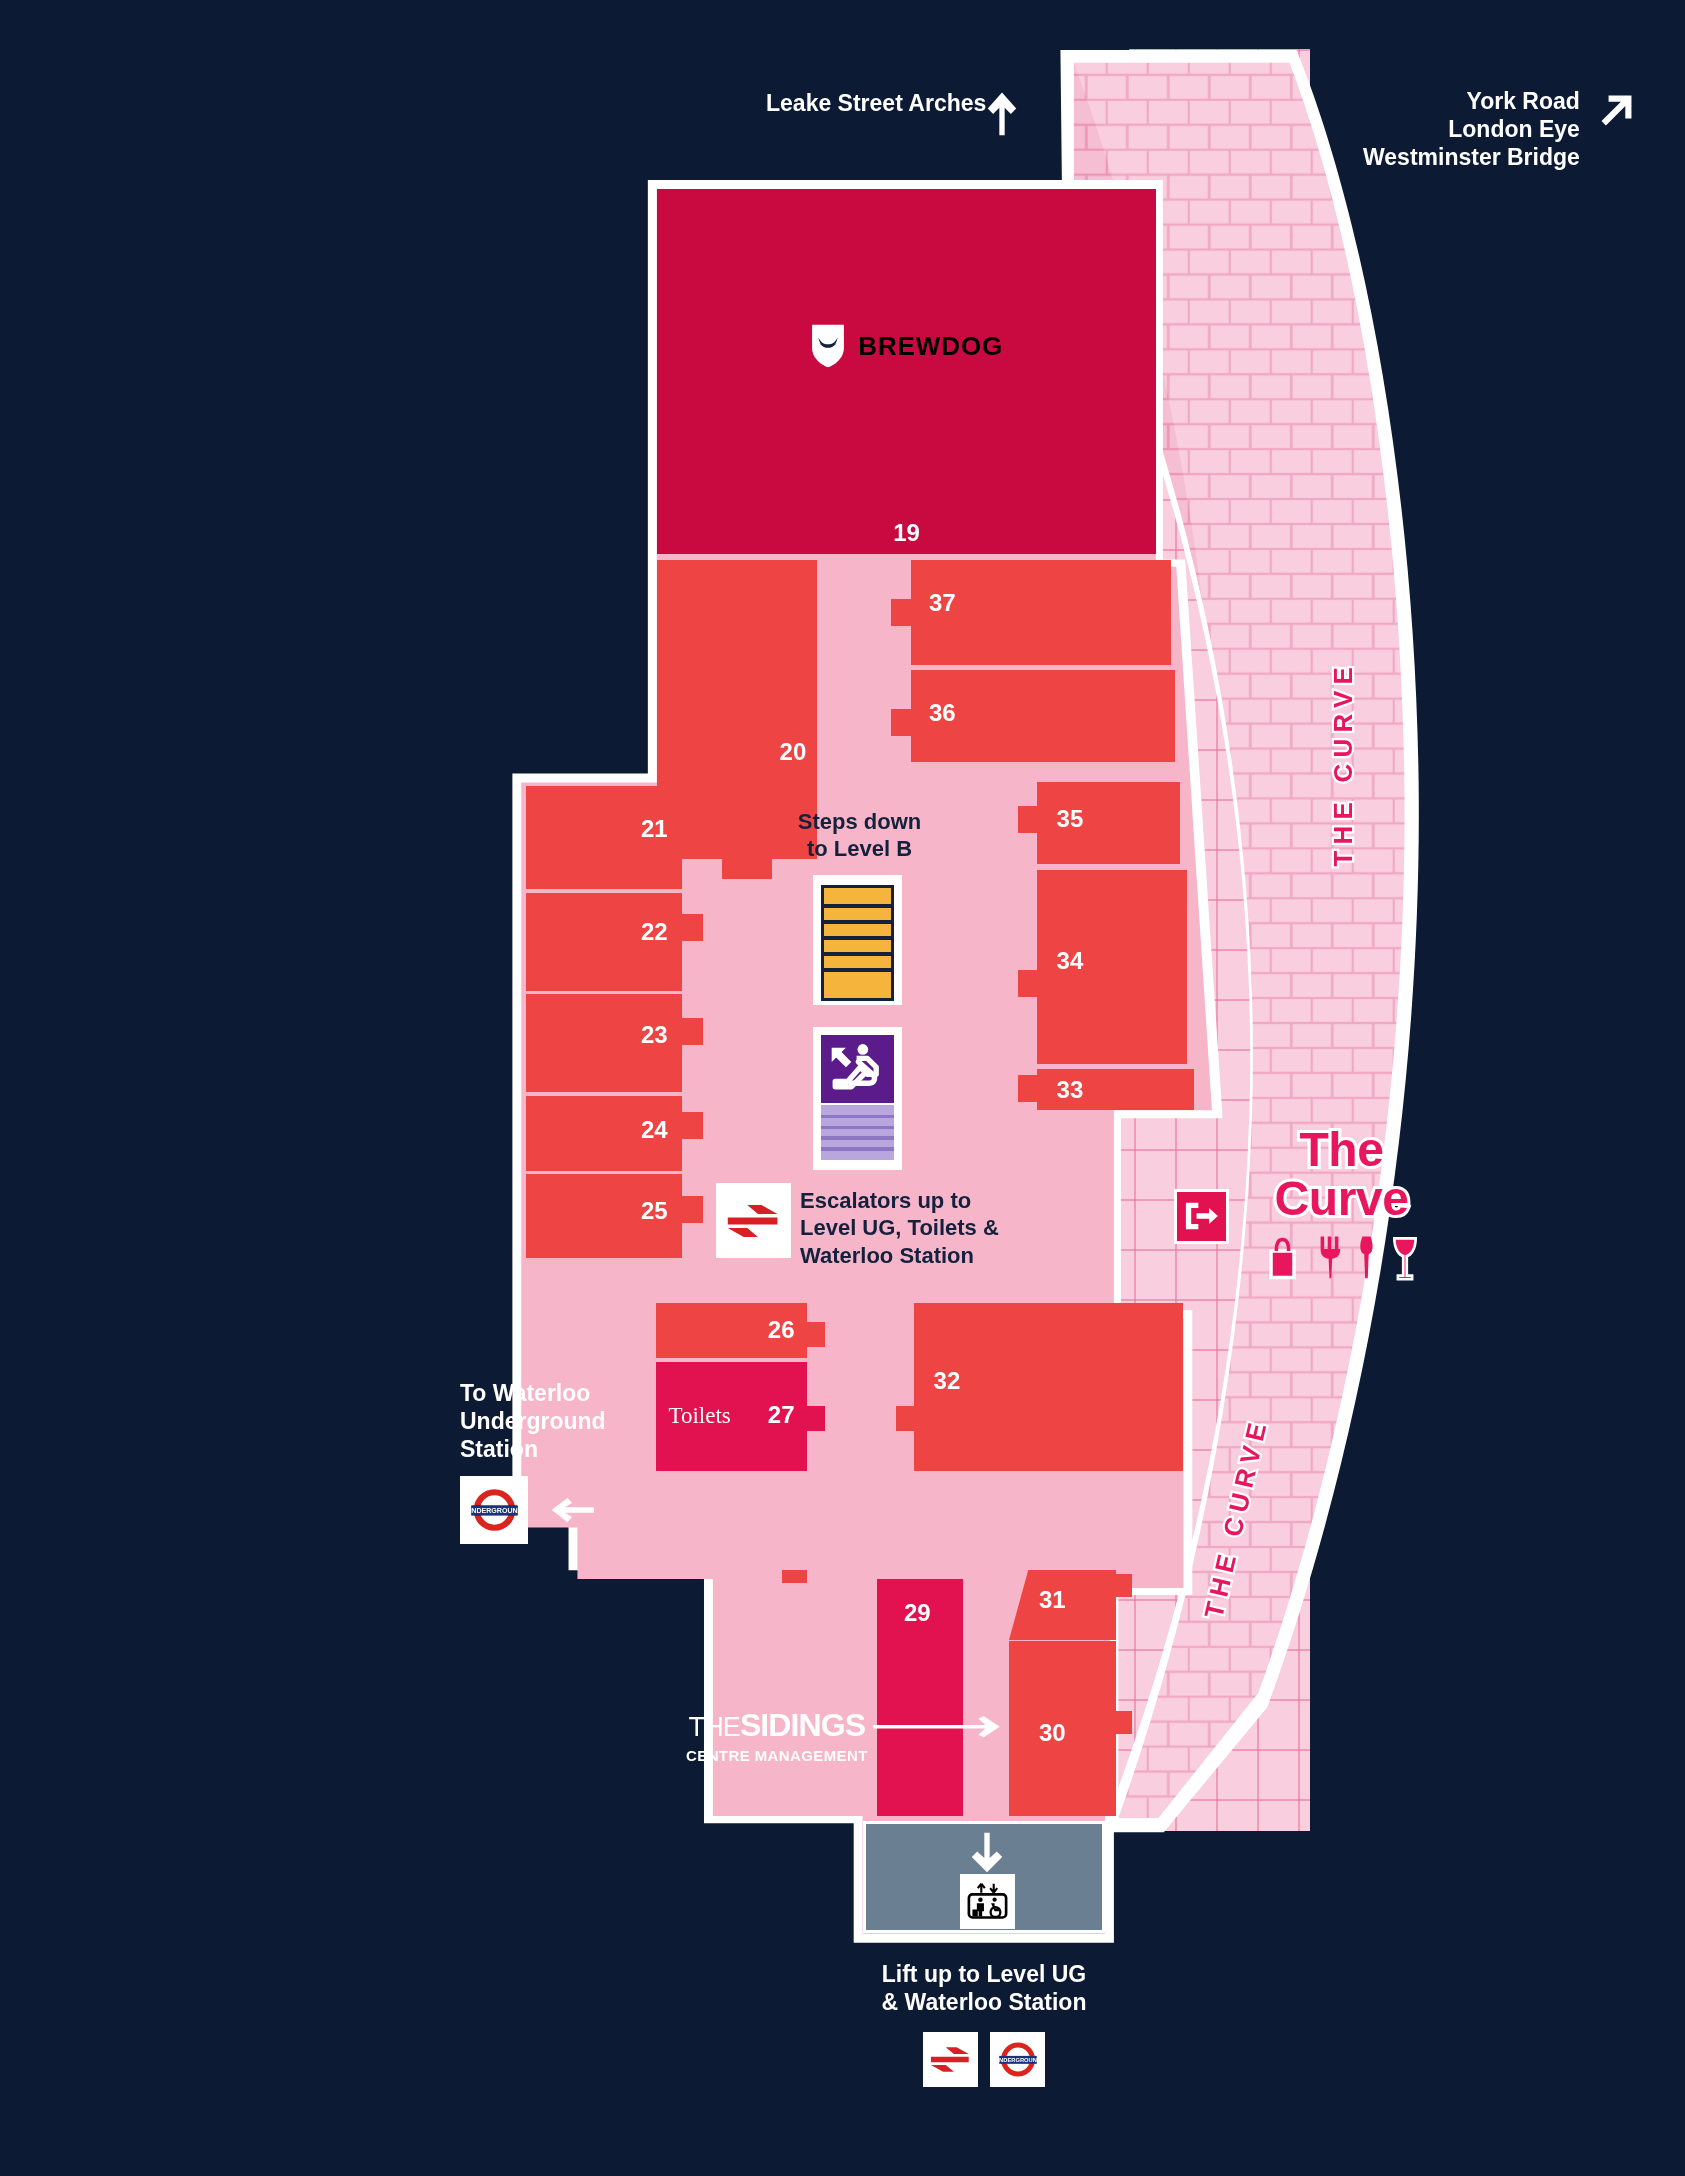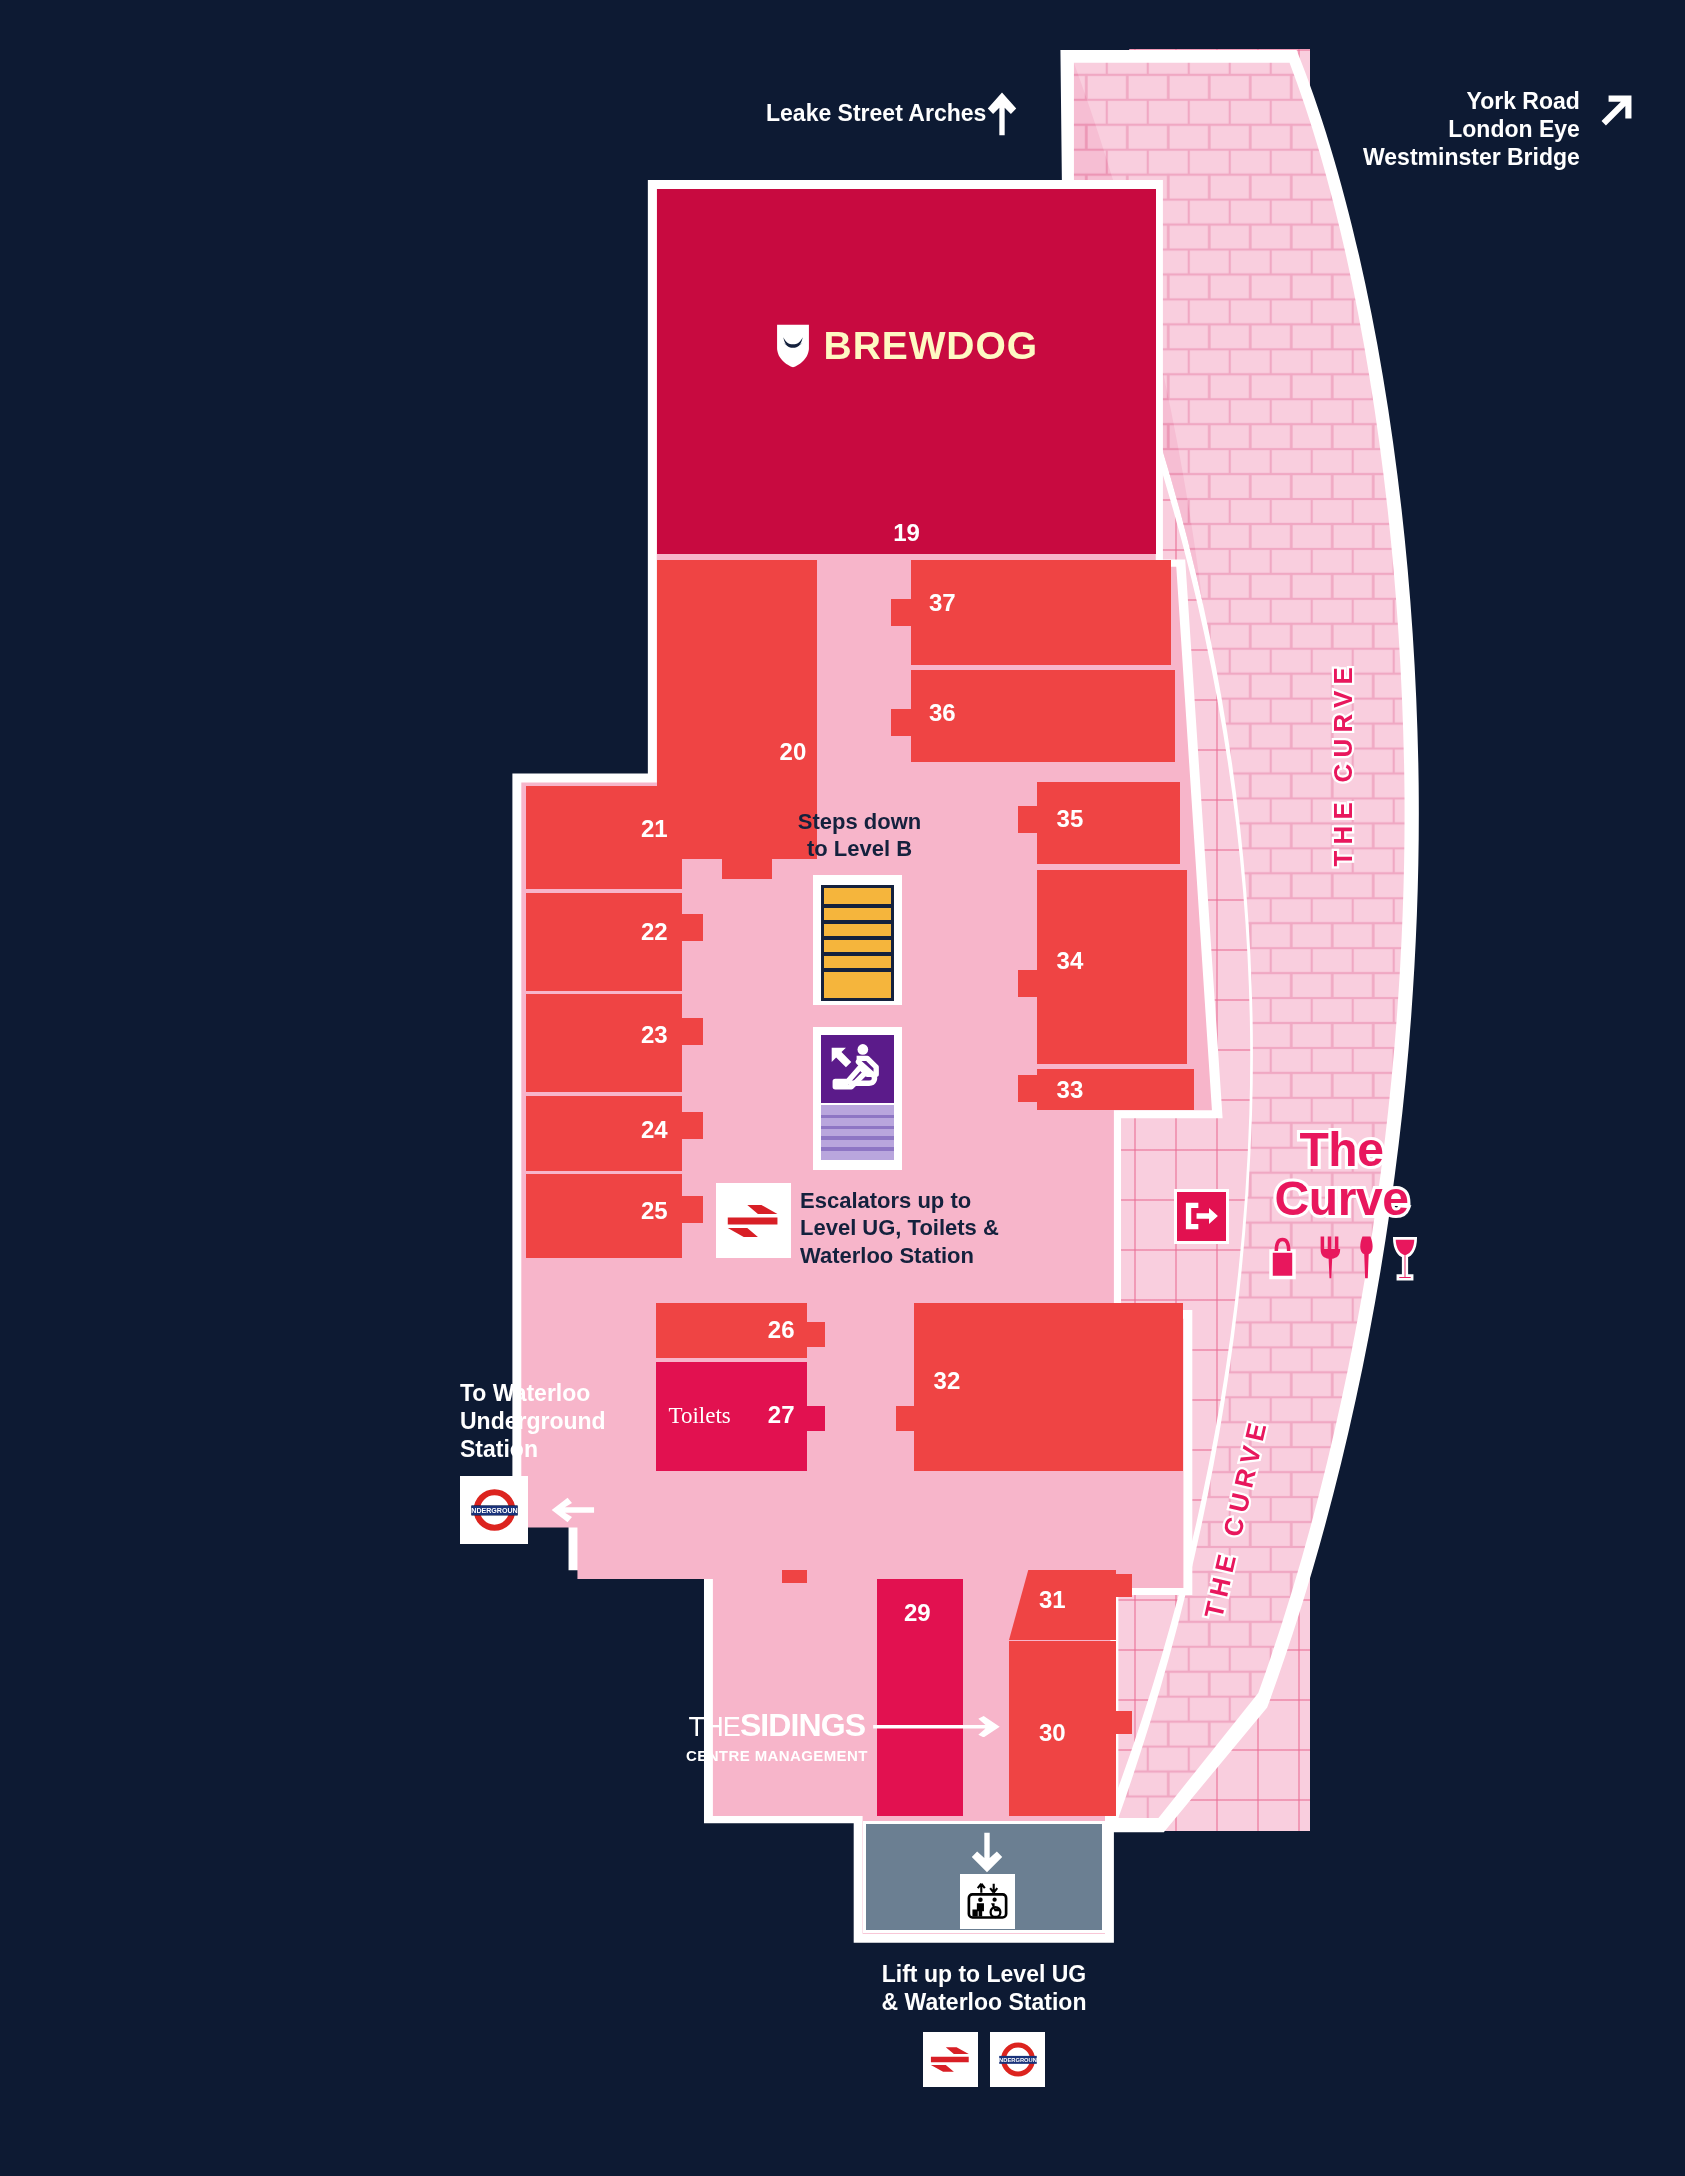--- a/index.html
+++ b/index.html
@@ -142,21 +142,21 @@
     </svg>
   </div>
 
   <div class="abs unit-brewdog" style="left:657px;top:189px;width:499px;height:365px;">
     <div class="abs" style="left:0;right:0;top:134px;display:flex;align-items:center;justify-content:center;gap:12.5px;">
       <svg width="36" height="46" viewBox="0 0 40 52">
         <path d="M2,2 H38 V28 C38,42 24,49 20,50 C16,49 2,42 2,28 Z" fill="#ffffff"></path>
         <path d="M9,16 c3,6 6,8 11,8 c5,0 8,-2 11,-8 c-2,9 -5,12 -11,12 c-6,0 -9,-3 -11,-12 z" fill="#14213d"></path>
         <path d="M9,23 q11,6 22,0 q-11,8 -22,0 z" fill="#14213d"></path>
       </svg>
-      <span style="color:#fef9c3;font-size:39px;font-weight:800;letter-spacing:0.9px;">BREWDOG</span>
+      <span style="color:#000000;font-size:26px;font-weight:800;letter-spacing:0.9px;">BREWDOG</span>
     </div>
     <span class="unitnum" style="left:50%;bottom:7.1px;transform:translateX(-50%);">19</span>
   </div>
 
   <div class="abs unit" style="left:657px;top:560px;width:160px;height:299px;">
     <span class="unitnum" style="right:10.7px;bottom:93px;">20</span>
   </div>
   <div class="abs unit" style="left:722px;top:859px;width:50px;height:19.6px;"></div>
 
   <div class="abs unit" style="left:911px;top:560px;width:260px;height:105px;">
@@ -311,21 +311,21 @@
       </svg>
       <svg width="32" height="48" viewBox="0 0 36 54">
         <path d="M6,6 h24 c0,13 -6,19 -10,20 l0,22 h6 v4 h-16 v-4 h6 l0,-22 c-4,-1 -10,-7 -10,-20 z" fill="#e8175d" stroke="#ffffff" stroke-width="3"></path>
       </svg>
     </div>
   </div>
 
   <div class="abs curvevert" style="left:1328px;top:661px;">THE CURVE</div>
   <div class="abs curvevert" style="left:1221px;top:1415px;transform:rotate(193deg);">THE CURVE</div>
 
-  <div class="abs" style="left:766px;top:89px;display:flex;align-items:center;gap:0;">
+  <div class="abs" style="left:766px;top:89px;display:flex;align-items:flex-start;gap:0;">
     <span class="dirlabel nowrap">Leake Street Arches</span>
     <svg width="32" height="48" viewBox="0 0 36 54">
       <path d="M18,4 L34,22 L28,28 L21,21 L21,52 L15,52 L15,21 L8,28 L2,22 Z" fill="#ffffff"></path>
     </svg>
   </div>
 
   <div class="abs" style="left:1363px;top:87px;display:flex;align-items:flex-start;gap:18px;">
     <div class="dirlabel r" style="white-space:nowrap;">
       <span>York Road</span><br>
       <span>London Eye</span><br>

